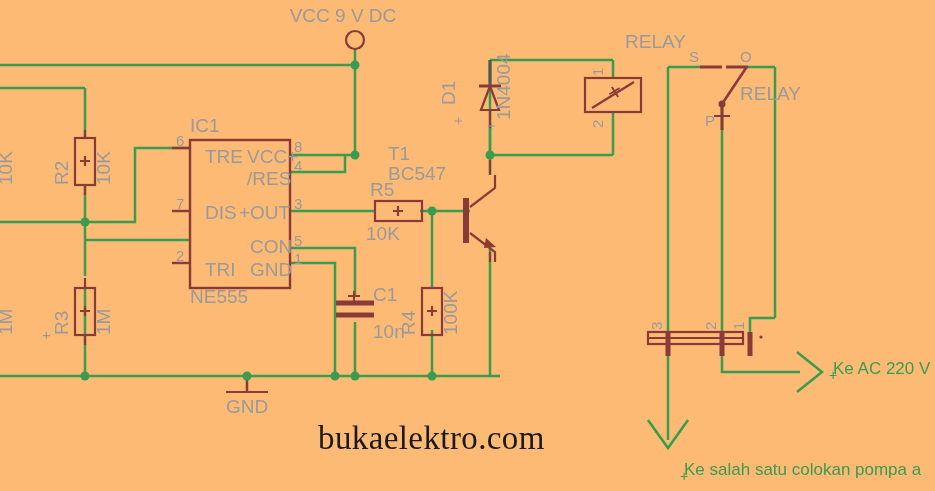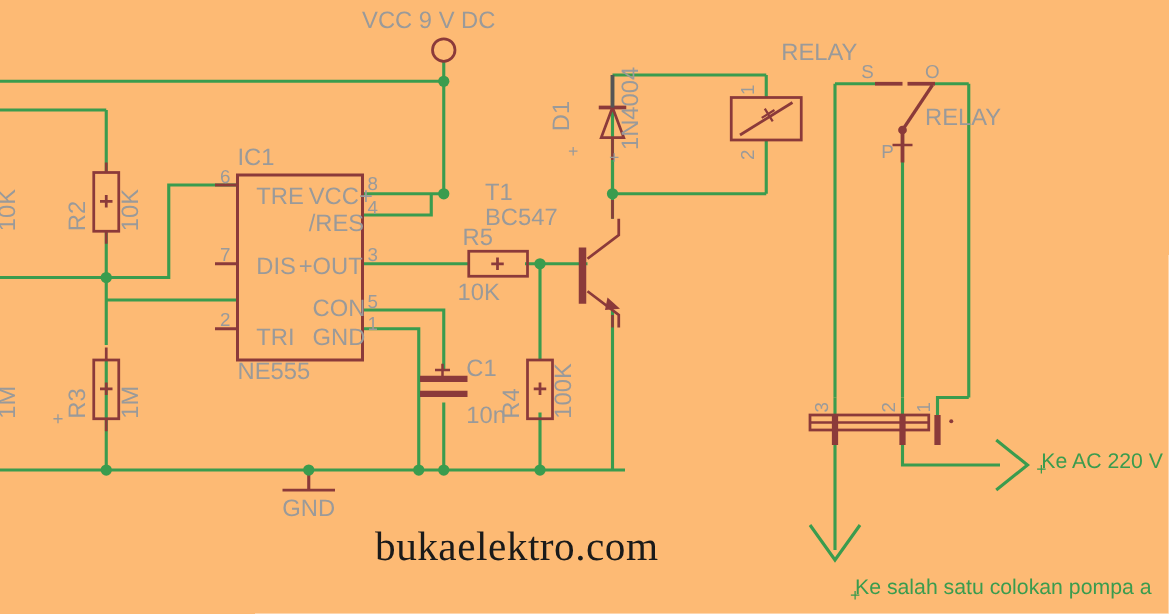--- a/index.html
+++ b/index.html
@@ -15,21 +15,21 @@
     overflow: hidden;
     font-family: "Liberation Sans", sans-serif;
   }
   #schematic svg {
     position: absolute;
     left: 0;
     top: 0;
   }
   .watermark {
     position: absolute;
-    left: 300px;
+    left: 318px;
     top: 420px;
     font-family: "Liberation Serif", serif;
     font-size: 33px;
     color: #1a1a1a;
     letter-spacing: 0.4px;
     white-space: nowrap;
   }
 </style>
 </head>
 <body>

